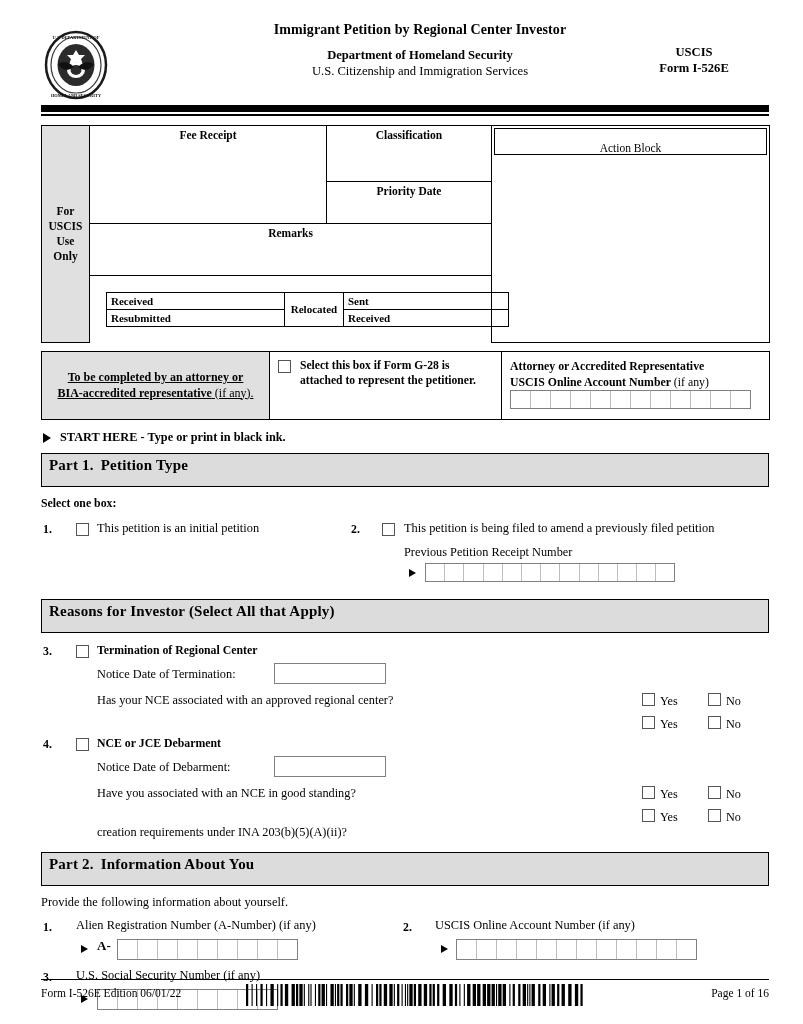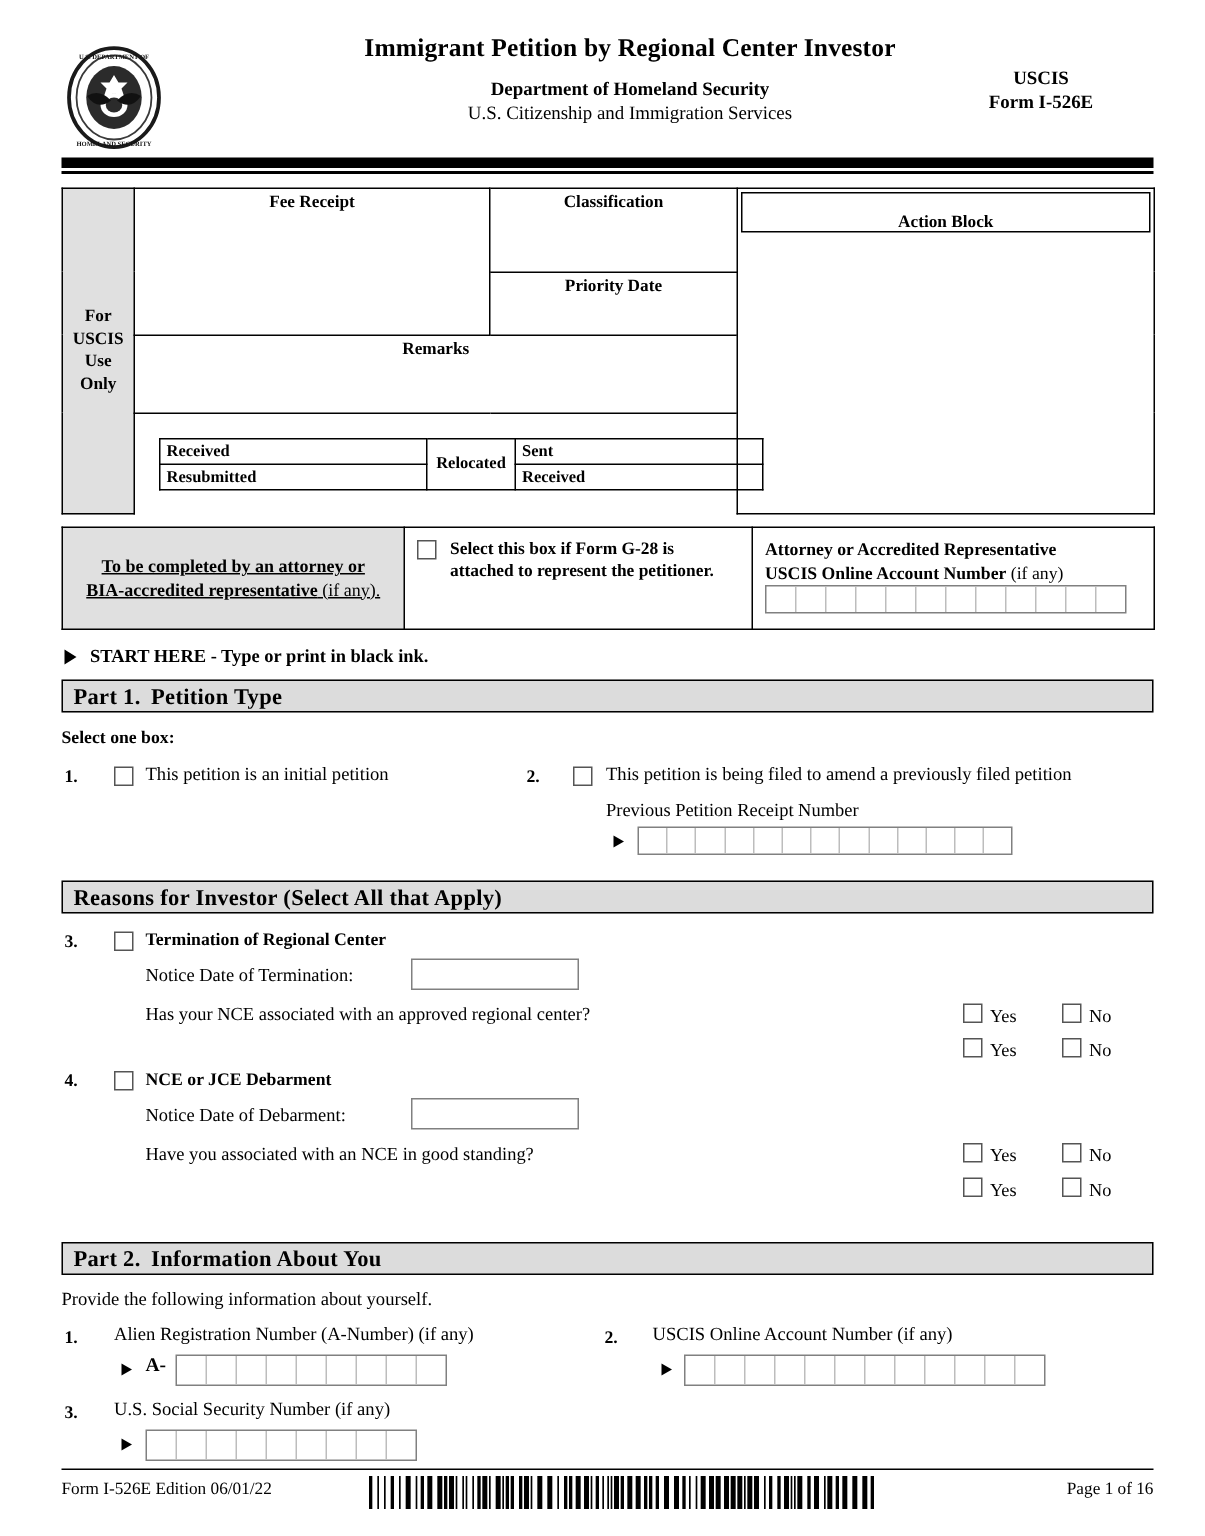--- a/index.html
+++ b/index.html
@@ -33,21 +33,21 @@
     position: absolute;
     left: 2px;
     top: 30px;
     width: 66px;
     height: 70px;
   }
   .seal svg { display: block; }
   .hdr-title {
     text-align: center;
     font-weight: bold;
-    font-size: 17px;
+    font-size: 14px;
     letter-spacing: 0.1px;
     padding-left: 30px;
     margin-bottom: 9px;
   }
   .hdr-sub {
     position: relative;
     padding-left: 30px;
     text-align: center;
   }
   .hdr-sub .line1 {
@@ -112,21 +112,21 @@
     vertical-align: middle;
   }
   .actionblock-outer {
     border: 1.5px solid #000;
     padding: 0;
   }
   .actionblock-inner {
     border: 1.5px solid #000;
     height: 100%;
     text-align: center;
-    font-weight: bold;
+    font-weight: normal;
     font-size: 11.5px;
     padding-top: 13px;
     box-sizing: border-box;
   }
 
   
   .attorney-table {
     margin-top: 8px;
     border-collapse: collapse;
     width: 728px;
@@ -203,21 +203,21 @@
     border-bottom: 4.5px solid transparent;
   }
 
   
   .partbar {
     margin-top: 8px;
     background: #dcdcdc;
     border: 1.5px solid #000;
     font-weight: bold;
     font-size: 15px;
-    padding: 3px 7px 0 7px;
+    padding: 3px 7px 12px 7px;
     letter-spacing: 0.2px;
   }
   .partbar .num { margin-right: 7px; }
 
   .select-one {
     font-weight: bold;
     font-size: 11.8px;
     margin-top: 9px;
     margin-bottom: 0;
   }
@@ -505,20 +505,21 @@
     <span class="abs q-label" style="left:56px;top:50px">Have you associated  with an NCE in good standing?</span>
     <span class="yn" style="left:601px;top:50px">
       <span class="cbox"></span><span>Yes</span>
     </span>
     <span class="yn" style="left:667px;top:50px">
       <span class="cbox"></span><span>No</span>
     </span>
 
     <span class="abs q-label" style="left:56px;top:73px;width:530px">
       <br>
+      <span>creation requirements under INA 203(b)(5)(A)(ii)?</span>
     </span>
     <span class="yn" style="left:601px;top:73px">
       <span class="cbox"></span><span>Yes</span>
     </span>
     <span class="yn" style="left:667px;top:73px">
       <span class="cbox"></span><span>No</span>
     </span>
   </div>
 
   <div class="partbar" style="margin-top:6px">

